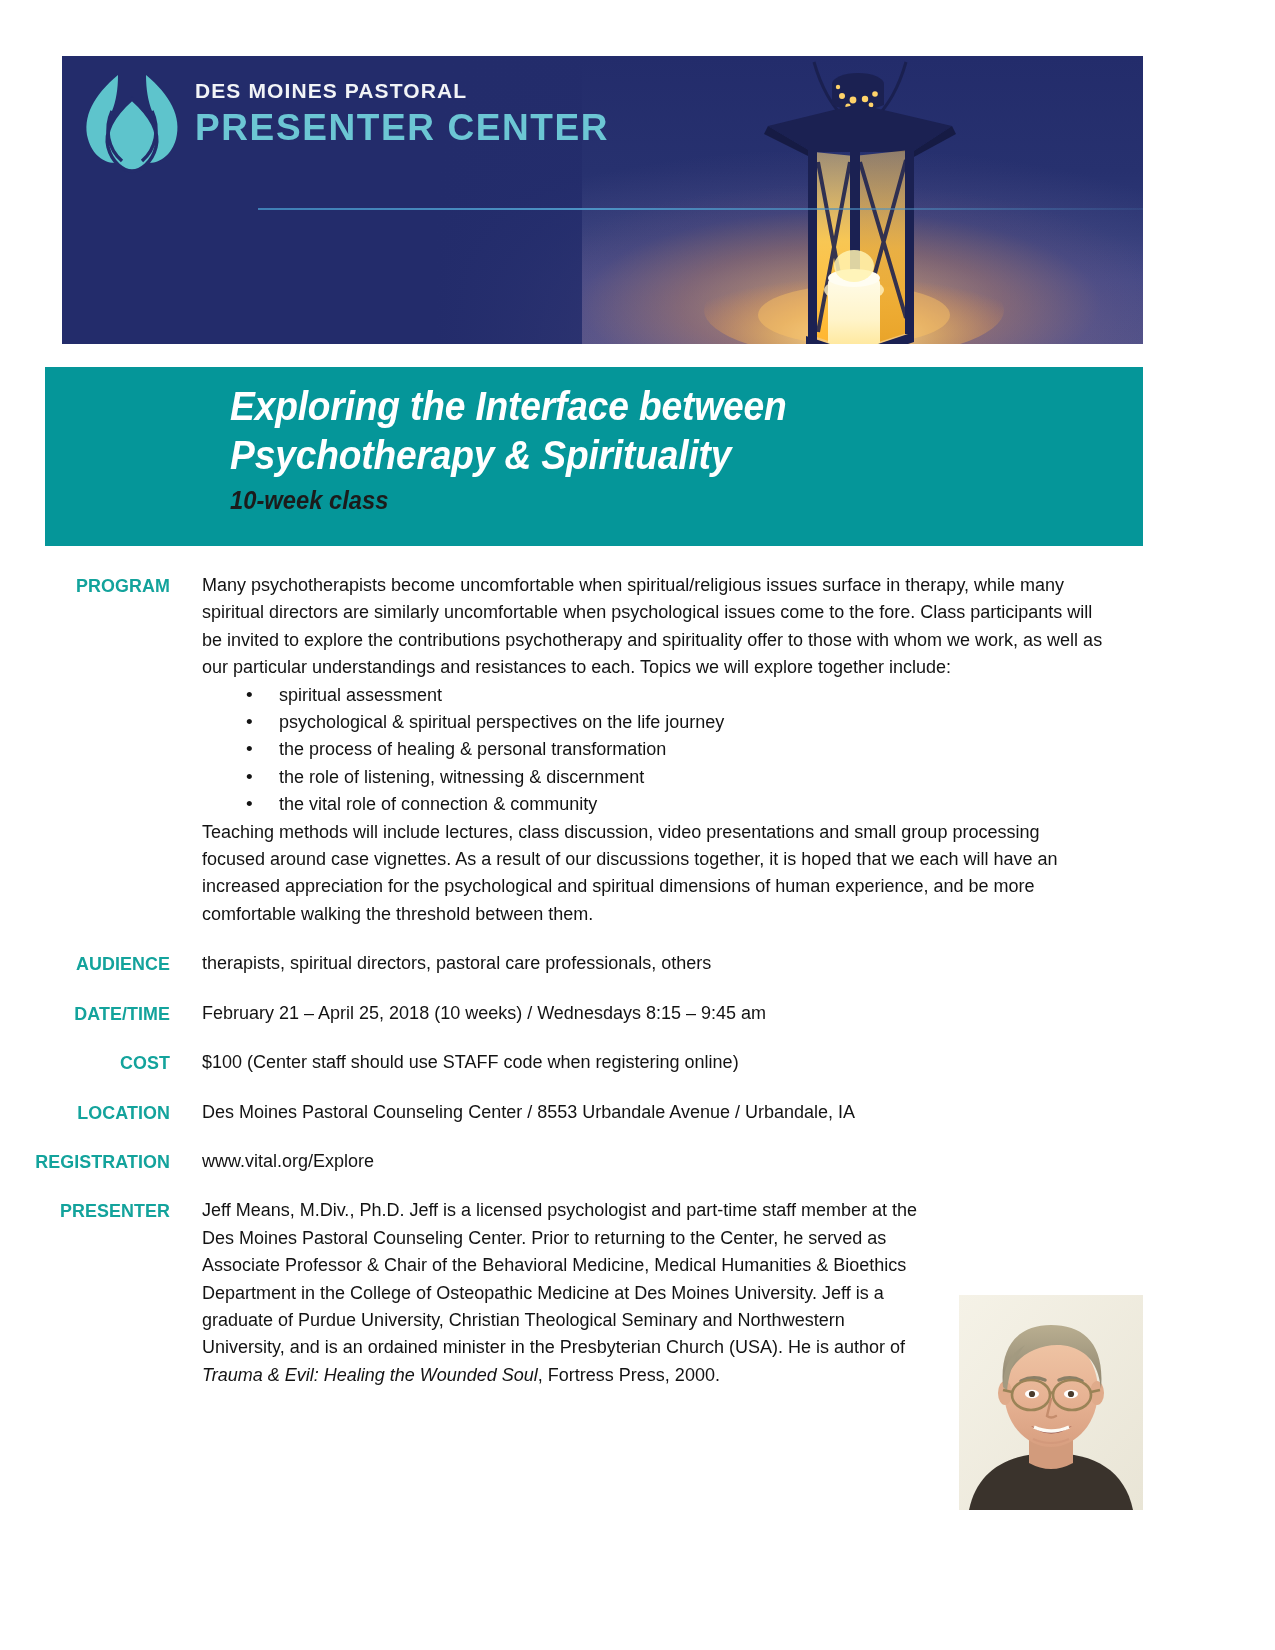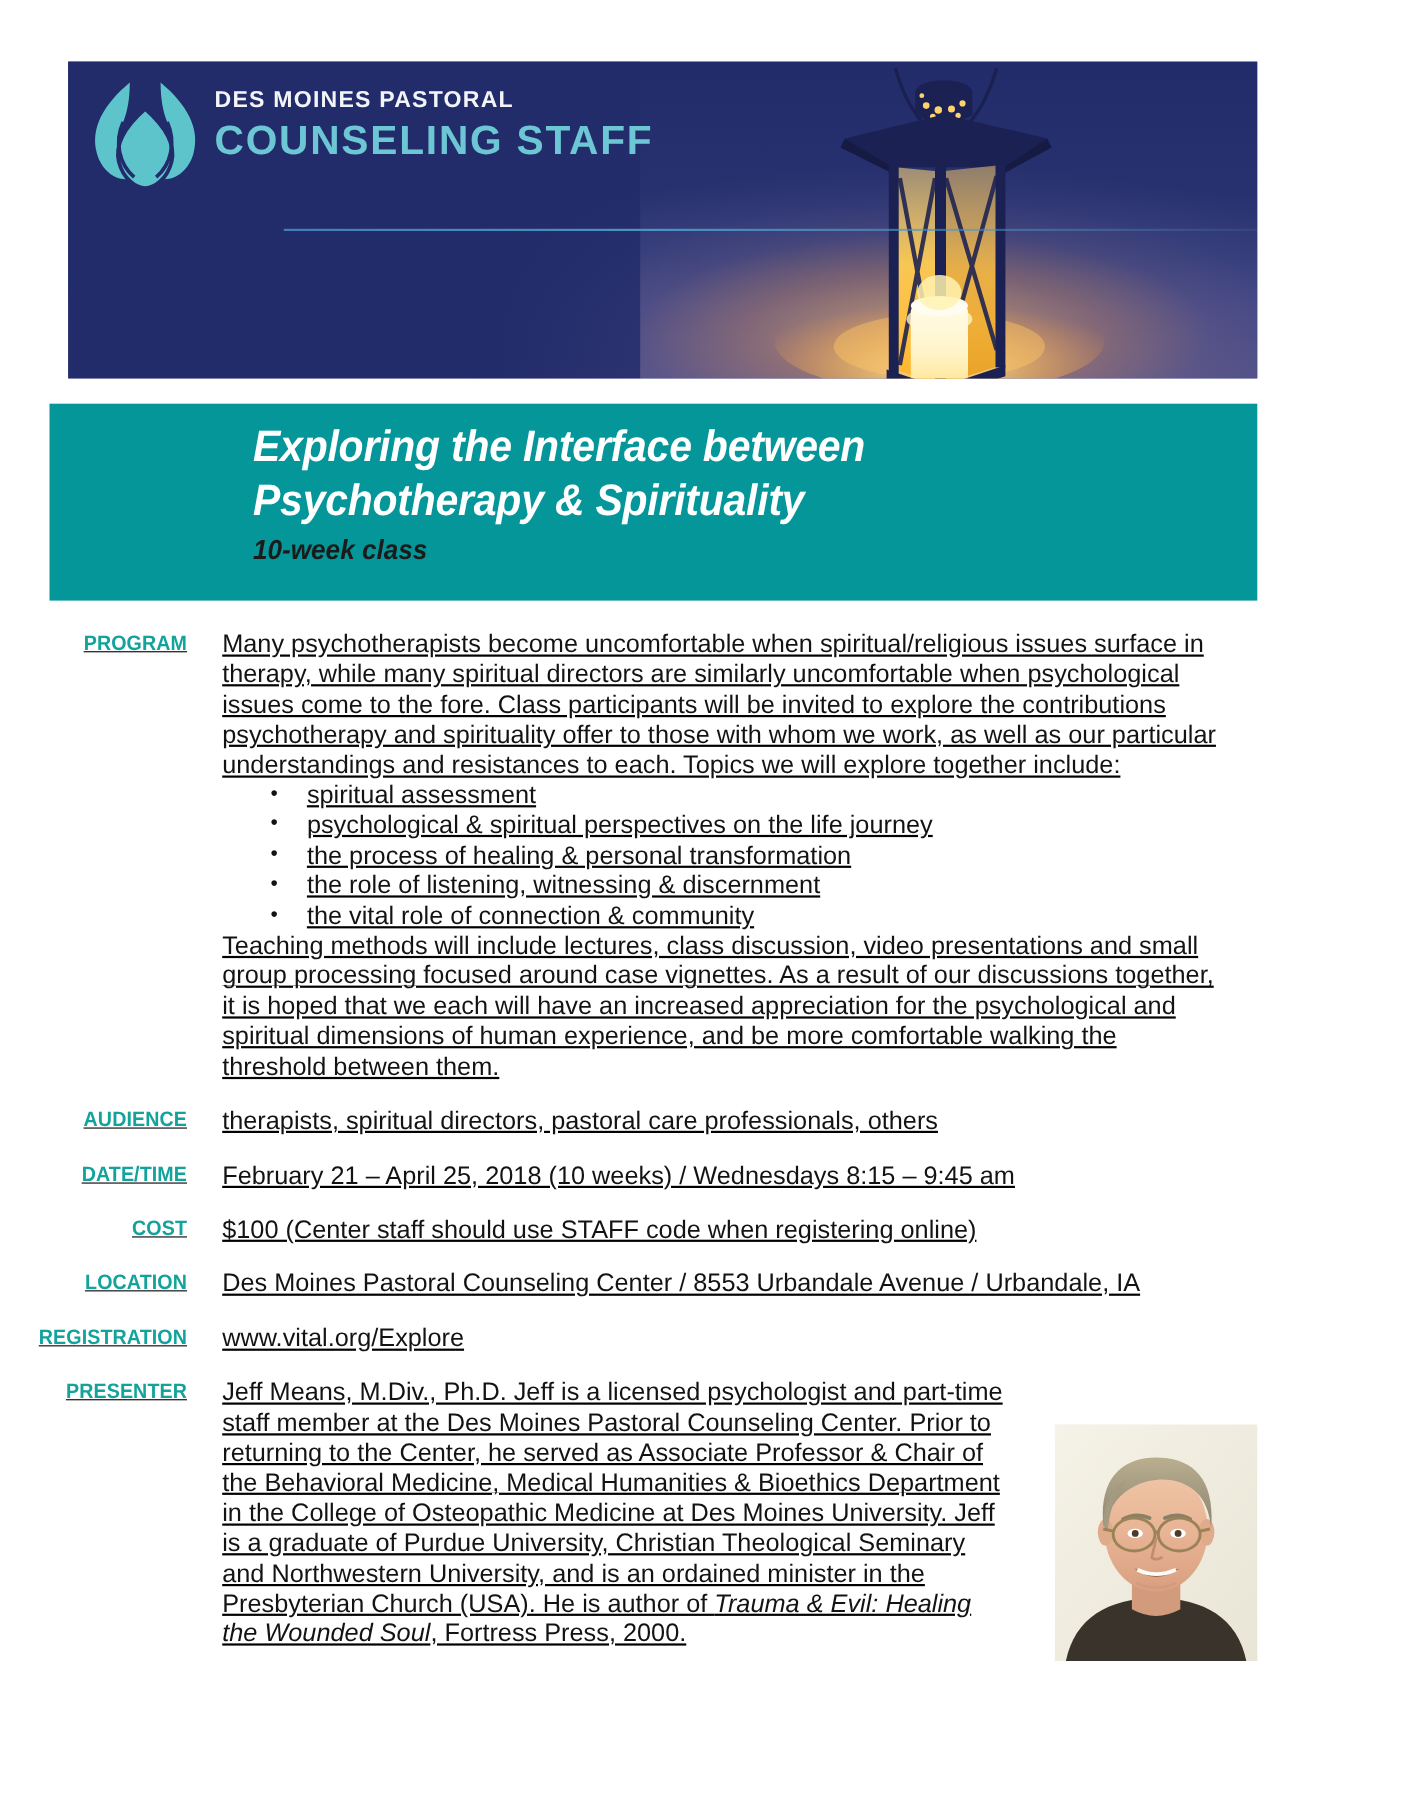--- a/index.html
+++ b/index.html
@@ -144,21 +144,20 @@
     position: absolute;
     left: 0;
     top: 572px;
     width: 1275px;
   }
 
   .row {
     display: flex;
     align-items: flex-start;
     margin-bottom: 0;
-    text-decoration: underline;
   }
   .row + .row { margin-top: 22px; }
 
   .lbl {
     width: 170px;
     min-width: 170px;
     text-align: right;
     padding-right: 0;
     color: #13a39c;
     font-weight: 700;
@@ -166,21 +165,21 @@
     line-height: 27px;
     letter-spacing: 0.1px;
     font-family: "Liberation Sans Narrow", "Liberation Sans", sans-serif;
     transform: scaleX(0.94);
     transform-origin: right center;
     white-space: nowrap;
   }
   .val {
     margin-left: 32px;
     width: 905px;
-    font-size: 23px;
+    font-size: 18px;
     line-height: 27.4px;
     color: #131313;
     font-family: "Liberation Sans Narrow", "Liberation Sans", sans-serif;
   }
   .val p { margin: 0; }
 
   .topics {
     list-style: none;
     margin: 0;
     padding: 0 0 0 44px;
@@ -303,21 +302,21 @@
         <g fill="none" stroke="#232c6b" stroke-width="3.4">
           <path d="M54 30 C72 46 82 62 78 78 C74 94 62 102 54 102 C46 102 34 94 30 78 C26 62 36 46 54 30 Z"></path>
           <path d="M44 92 C30 80 26 60 34 42"></path>
           <path d="M64 92 C78 80 82 60 74 42"></path>
         </g>
       </svg>
     </div>
 
     <div class="hdr-text">
       <div class="hdr-line1">DES MOINES PASTORAL</div>
-      <div class="hdr-line2">COUNSELING STAFF</div>
+      <div class="hdr-line2">PRESENTER CENTER</div>
     </div>
   </div>
 
   <div class="title-banner">
     <div class="title-text">
       <div class="title-line">Exploring the Interface between</div>
       <div class="title-line">Psychotherapy &amp; Spirituality</div>
       <div class="title-sub">10-week class</div>
     </div>
   </div>

